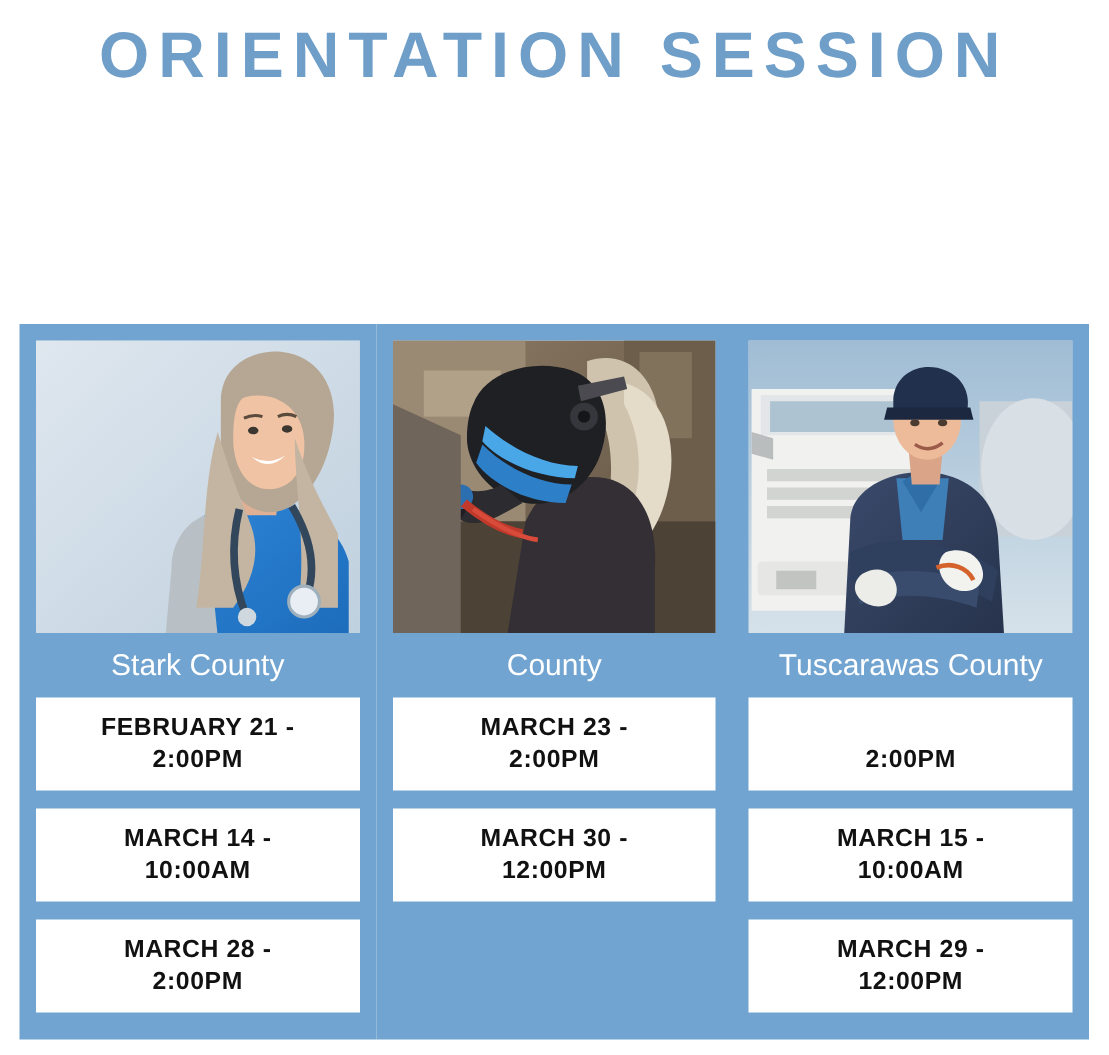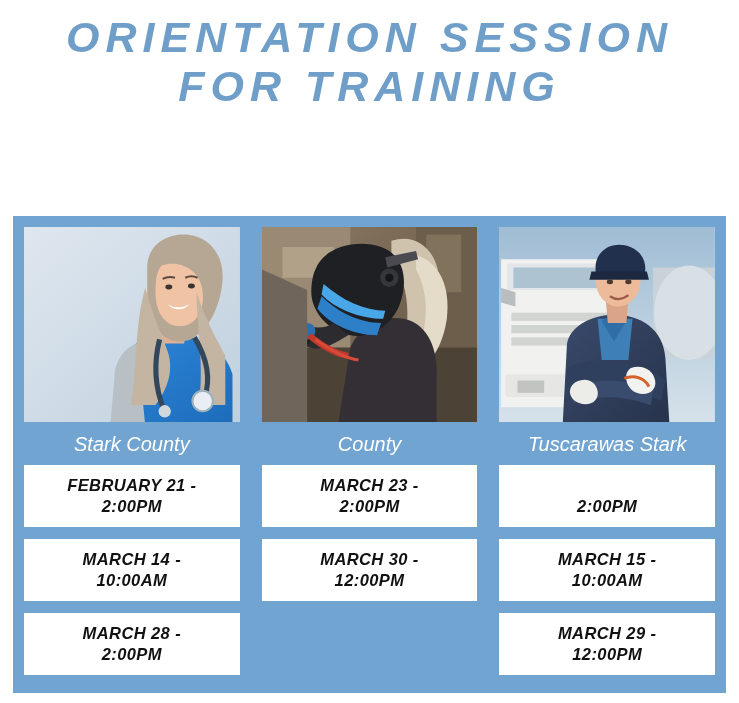--- a/index.html
+++ b/index.html
@@ -11,21 +11,20 @@
     height: 703px;
     background: #ffffff;
     font-family: "Liberation Sans", sans-serif;
     overflow: hidden;
   }
   .poster {
     position: relative;
     width: 739px;
     height: 617px;
     box-sizing: border-box;
-    font-style: italic;
   }
 
   
   .title-block {
     padding-top: 14px;
     text-align: center;
   }
   .title-line {
     color: #6f9fc9;
     font-family: "Liberation Sans", sans-serif;
@@ -117,21 +116,20 @@
     text-transform: uppercase;
   }
 </style>
 </head>
 <body>
 
 <div class="poster">
 
   <div class="title-block">
     <div class="title-line line1">ORIENTATION SESSION</div>
-    <div class="title-line line2">FOR TRAINING</div>
   </div>
 
   <div class="columns">
 
     <div class="card">
       <div class="photo">
         <svg viewBox="0 0 210 195" preserveAspectRatio="xMidYMid slice" aria-hidden="true">
           <defs>
             <linearGradient id="bg1" x1="0" y1="0" x2="1" y2="1">
               <stop offset="0" stop-color="#dfe7ef"></stop>
@@ -287,21 +285,21 @@
 
           <path d="M66 140 C82 132 104 130 124 136 C142 141 156 146 162 152 L158 172 C140 162 110 156 84 160 L66 158 Z" fill="#2f3f5e"></path>
           <path d="M70 158 C92 150 122 150 150 160 L148 176 C120 166 94 166 72 174 Z" fill="#3a4c6e"></path>
 
           <path d="M128 140 C140 136 150 142 152 152 C154 162 144 168 134 164 C124 160 120 146 128 140 Z" fill="#f2f2ee"></path>
           <path d="M74 154 C84 148 94 152 96 162 C98 172 88 178 78 174 C68 170 66 160 74 154 Z" fill="#ecece8"></path>
 
           <path d="M122 150 C132 146 142 150 146 158" stroke="#d4622a" stroke-width="3" fill="none"></path>
         </svg>
       </div>
-      <div class="card-label">Tuscarawas Stark</div>
+      <div class="card-label">Tuscarawas County</div>
       <div class="dates">
         <div class="date-box">
           <span class="date-text"><br><span>2:00PM</span></span>
         </div>
         <div class="date-box">
           <span class="date-text"><span>MARCH 15 -</span><br><span>10:00AM</span></span>
         </div>
         <div class="date-box">
           <span class="date-text"><span>MARCH 29 -</span><br><span>12:00PM</span></span>
         </div>

